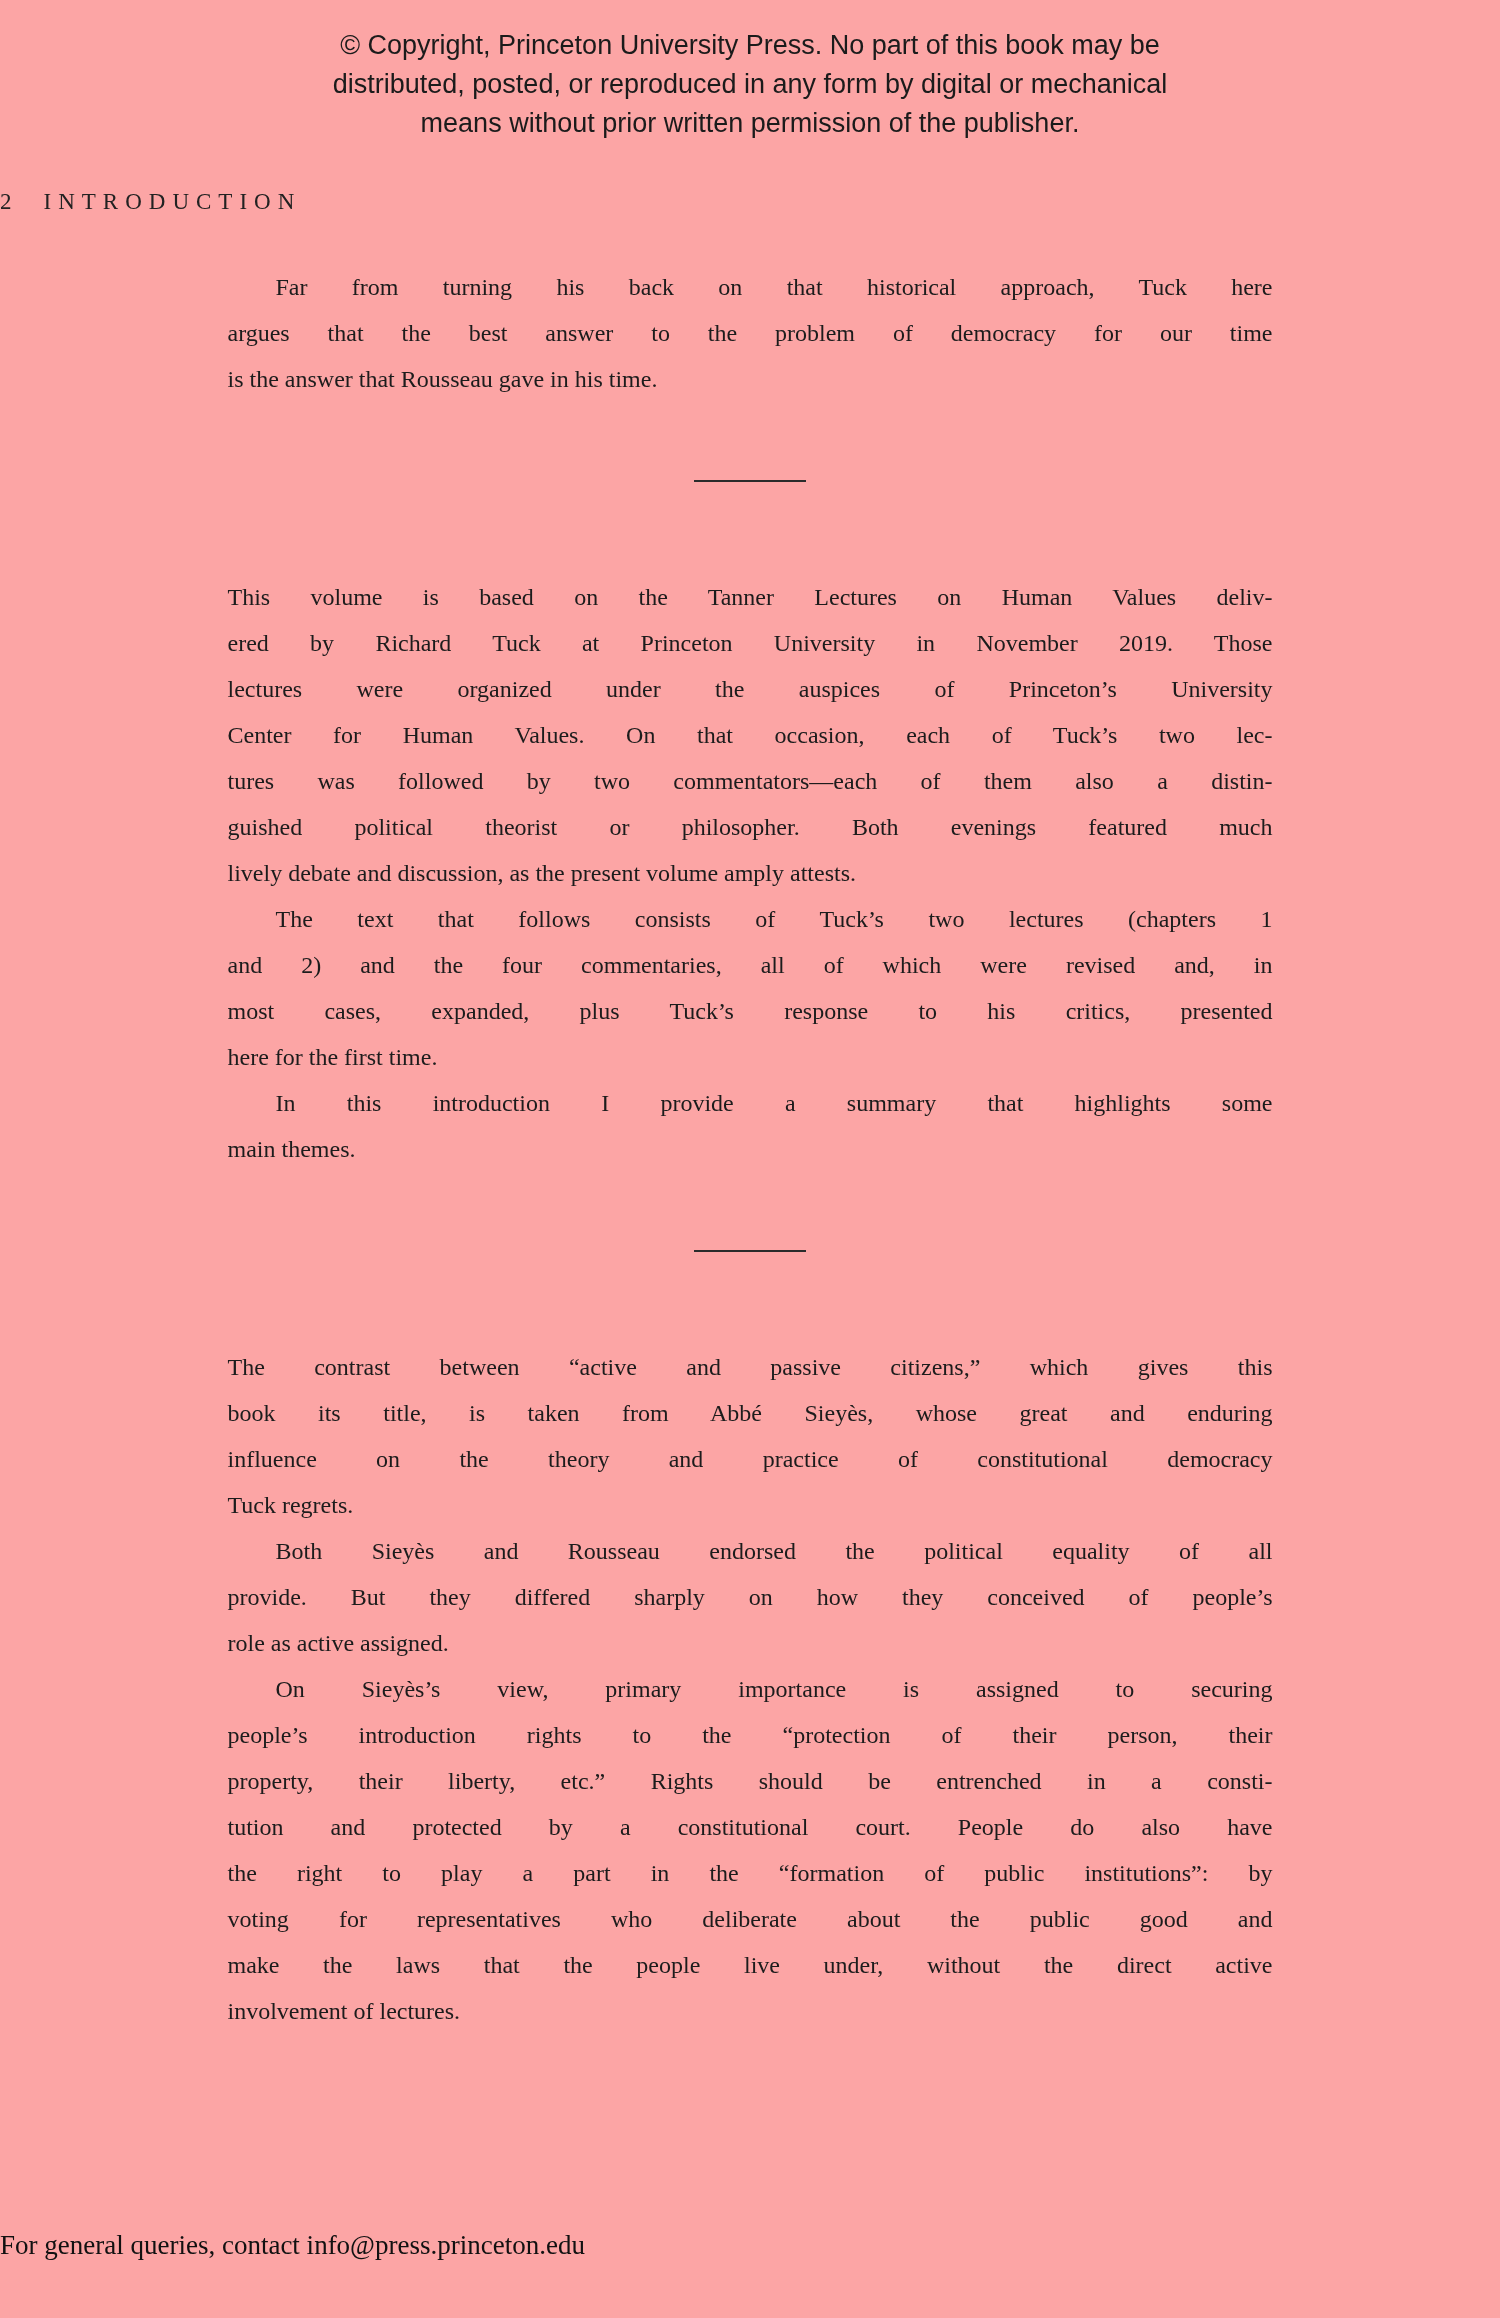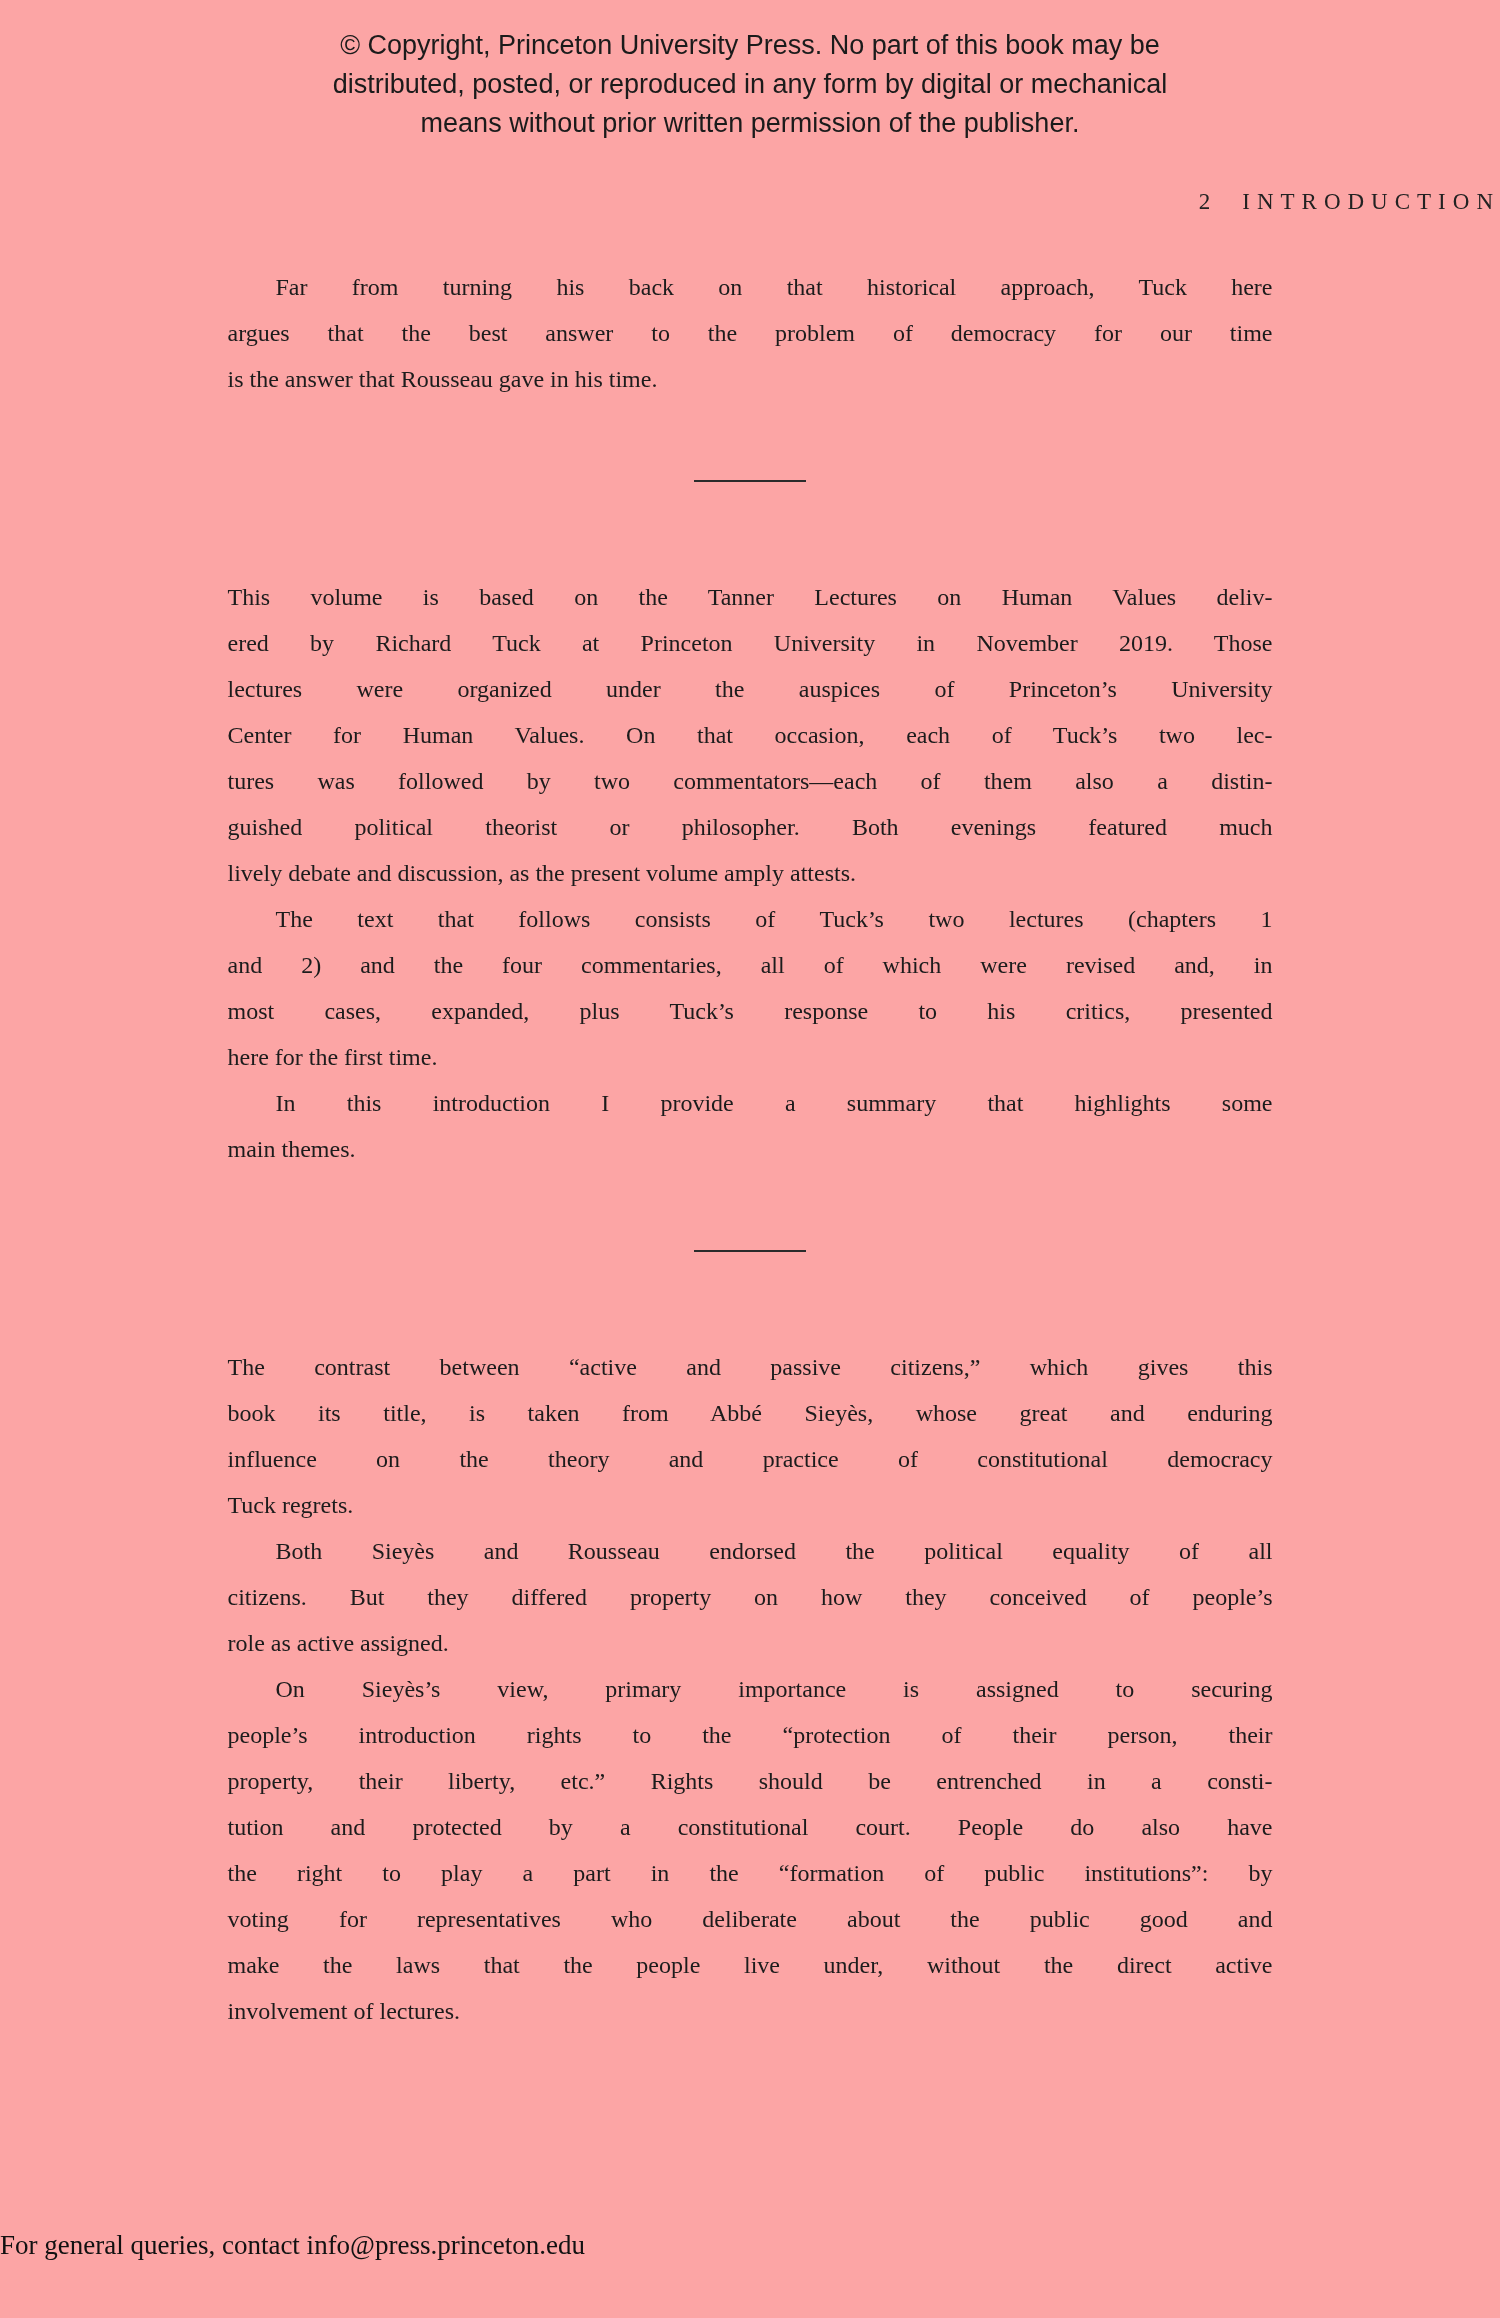--- a/index.html
+++ b/index.html
@@ -19,21 +19,21 @@
   .copyright {
     padding-top: 26px;
     text-align: center;
     font-family: "Liberation Sans", sans-serif;
     font-size: 27px;
     line-height: 39px;
     color: #1b1b1b;
   }
   .running-head {
     margin-top: 44px;
-    text-align: right;
+    text-align: left;
     font-family: "Liberation Serif", serif;
     font-size: 23px;
     line-height: 30px;
     color: #222222;
   }
   .running-head .page-num {
     margin-right: 30px;
     letter-spacing: 2px;
   }
   .running-head .rh-title {
@@ -129,21 +129,21 @@
       </div>
       <div class="divider"><span class="divider-line"></span></div>
       <div class="paragraph">
         <div class="line just">The contrast between “active and passive citizens,” which gives this</div>
         <div class="line just">book its title, is taken from Abbé Sieyès, whose great and enduring</div>
         <div class="line just">influence on the theory and practice of constitutional democracy</div>
         <div class="line last">Tuck regrets.</div>
       </div>
       <div class="paragraph">
         <div class="line just indent">Both Sieyès and Rousseau endorsed the political equality of all</div>
-        <div class="line just">citizens. But they differed property on how they conceived of people’s</div>
+        <div class="line just">provide. But they differed sharply on how they conceived of people’s</div>
         <div class="line last">role as active assigned.</div>
       </div>
       <div class="paragraph">
         <div class="line just indent">On Sieyès’s view, primary importance is assigned to securing</div>
         <div class="line just">people’s introduction rights to the “protection of their person, their</div>
         <div class="line just">property, their liberty, etc.” Rights should be entrenched in a consti-</div>
         <div class="line just">tution and protected by a constitutional court. People do also have</div>
         <div class="line just">the right to play a part in the “formation of public institutions”: by</div>
         <div class="line just">voting for representatives who deliberate about the public good and</div>
         <div class="line just">make the laws that the people live under, without the direct active</div>

